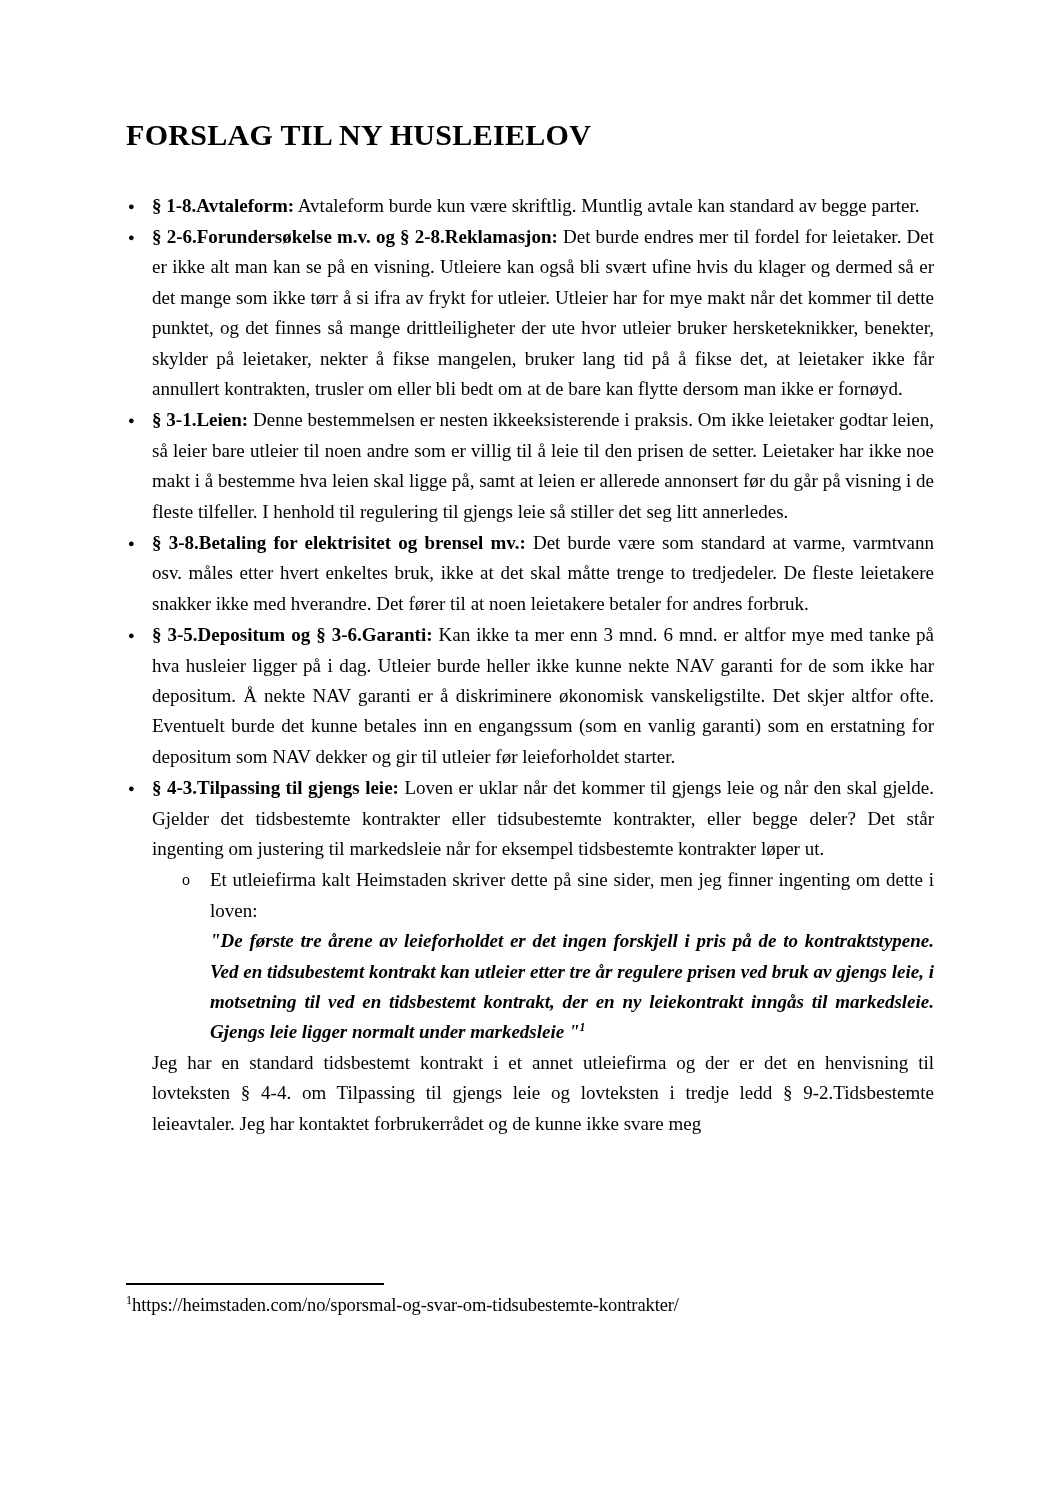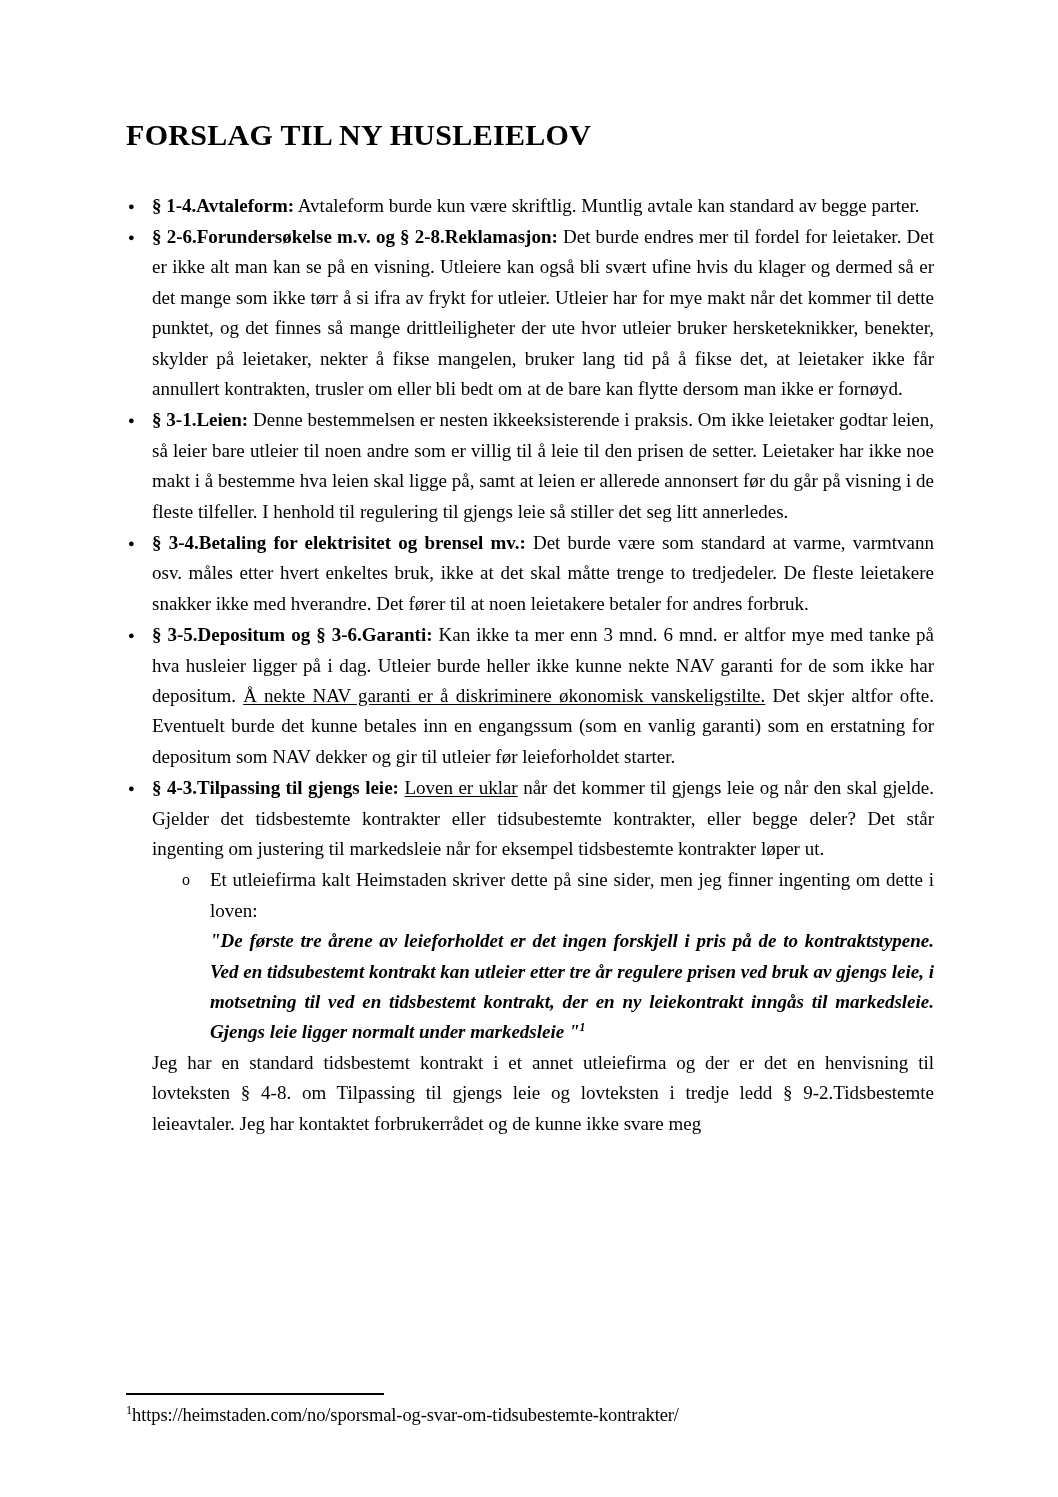--- a/index.html
+++ b/index.html
@@ -69,21 +69,20 @@
   }
   li.bullet > .marker.dot::before {
     content: "\25CF";
     font-size: 11px;
     vertical-align: 2px;
   }
   .lead {
     font-weight: bold;
   }
   .ul-text {
-    text-decoration: underline;
     text-underline-offset: 2px;
   }
 
   ul.subbullets {
     list-style: none;
     margin: 0;
     padding: 0;
   }
   li.subbullet {
     position: relative;
@@ -120,21 +119,21 @@
     font-size: 19px;
     line-height: 30.4px;
     text-align: justify;
     margin: 0;
     padding-left: 26px;
   }
 
   .footnote-area {
     position: absolute;
     left: 126px;
-    top: 1393px;
+    top: 1283px;
     width: 808px;
   }
   .footnote-rule {
     width: 258px;
     height: 0;
     border-top: 2px solid #000;
     margin: 0 0 8px 0;
   }
   .footnote-text {
     font-size: 18.5px;
@@ -154,53 +153,53 @@
 
 <div class="page">
   <div class="content">
 
     <h1 class="doc-title">FORSLAG TIL NY HUSLEIELOV</h1>
 
 
     <ul class="bullets">
 
       <li class="bullet">
-        <span class="marker dot"></span><span class="lead">§ 1-4.Avtaleform:</span><span> Avtaleform burde kun være skriftlig. Muntlig avtale kan standard av begge parter.</span>
+        <span class="marker dot"></span><span class="lead">§ 1-8.Avtaleform:</span><span> Avtaleform burde kun være skriftlig. Muntlig avtale kan standard av begge parter.</span>
       </li>
 
       <li class="bullet">
         <span class="marker dot"></span><span class="lead">§ 2-6.Forundersøkelse m.v. og § 2-8.Reklamasjon:</span><span> Det burde endres mer til fordel for leietaker. Det er ikke alt man kan se på en visning. Utleiere kan også bli svært ufine hvis du klager og dermed så er det mange som ikke tørr å si ifra av frykt for utleier. Utleier har for mye makt når det kommer til dette punktet, og det finnes så mange drittleiligheter der ute hvor utleier bruker hersketeknikker, benekter, skylder på leietaker, nekter å fikse mangelen, bruker lang tid på å fikse det, at leietaker ikke får annullert kontrakten, trusler om eller bli bedt om at de bare kan flytte dersom man ikke er fornøyd.</span>
       </li>
 
       <li class="bullet">
         <span class="marker dot"></span><span class="lead">§ 3-1.Leien:</span><span> Denne bestemmelsen er nesten ikkeeksisterende i praksis. Om ikke leietaker godtar leien, så leier bare utleier til noen andre som er villig til å leie til den prisen de setter. Leietaker har ikke noe makt i å bestemme hva leien skal ligge på, samt at leien er allerede annonsert før du går på visning i de fleste tilfeller. I henhold til regulering til gjengs leie så stiller det seg litt annerledes.</span>
       </li>
 
       <li class="bullet">
-        <span class="marker dot"></span><span class="lead">§ 3-4.Betaling for elektrisitet og brensel mv.:</span><span> Det burde være som standard at varme, varmtvann osv. måles etter hvert enkeltes bruk, ikke at det skal måtte trenge to tredjedeler. De fleste leietakere snakker ikke med hverandre. Det fører til at noen leietakere betaler for andres forbruk.</span>
+        <span class="marker dot"></span><span class="lead">§ 3-8.Betaling for elektrisitet og brensel mv.:</span><span> Det burde være som standard at varme, varmtvann osv. måles etter hvert enkeltes bruk, ikke at det skal måtte trenge to tredjedeler. De fleste leietakere snakker ikke med hverandre. Det fører til at noen leietakere betaler for andres forbruk.</span>
       </li>
 
       <li class="bullet">
         <span class="marker dot"></span><span class="lead">§ 3-5.Depositum og § 3-6.Garanti:</span><span> Kan ikke ta mer enn 3 mnd. 6 mnd. er altfor mye med tanke på hva husleier ligger på i dag. Utleier burde heller ikke kunne nekte NAV garanti for de som ikke har depositum. </span><span class="ul-text">Å nekte NAV garanti er å diskriminere økonomisk vanskeligstilte.</span><span> Det skjer altfor ofte. Eventuelt burde det kunne betales inn en engangssum (som en vanlig garanti) som en erstatning for depositum som NAV dekker og gir til utleier før leieforholdet starter.</span>
       </li>
 
       <li class="bullet">
         <span class="marker dot"></span><span class="lead">§ 4-3.Tilpassing til gjengs leie:</span><span> </span><span class="ul-text">Loven er uklar</span><span> når det kommer til gjengs leie og når den skal gjelde. Gjelder det tidsbestemte kontrakter eller tidsubestemte kontrakter, eller begge deler? Det står ingenting om justering til markedsleie når for eksempel tidsbestemte kontrakter løper ut.</span>
       </li>
 
     </ul>
 
     <ul class="subbullets">
       <li class="subbullet">
         <span class="marker-o">o</span><span>Et utleiefirma kalt Heimstaden skriver dette på sine sider, men jeg finner ingenting om dette i loven:</span>
         <p class="quote"><span>"De første tre årene av leieforholdet er det ingen forskjell i pris på de to kontraktstypene. Ved en tidsubestemt kontrakt kan utleier etter tre år regulere prisen ved bruk av gjengs leie, i motsetning til ved en tidsbestemt kontrakt, der en ny leiekontrakt inngås til markedsleie. Gjengs leie ligger normalt under markedsleie "</span><sup>1</sup></p>
       </li>
     </ul>
 
-    <p class="tail-para">Jeg har en standard tidsbestemt kontrakt i et annet utleiefirma og der er det en henvisning til lovteksten § 4-8. om Tilpassing til gjengs leie og lovteksten i tredje ledd § 9-2.Tidsbestemte leieavtaler. Jeg har kontaktet forbrukerrådet og de kunne ikke svare meg</p>
+    <p class="tail-para">Jeg har en standard tidsbestemt kontrakt i et annet utleiefirma og der er det en henvisning til lovteksten § 4-4. om Tilpassing til gjengs leie og lovteksten i tredje ledd § 9-2.Tidsbestemte leieavtaler. Jeg har kontaktet forbrukerrådet og de kunne ikke svare meg</p>
 
   </div>
 
   <div class="footnote-area">
     <div class="footnote-rule"></div>
     <p class="footnote-text"><sup>1</sup><span>https://heimstaden.com/no/sporsmal-og-svar-om-tidsubestemte-kontrakter/</span></p>
   </div>
 </div>
 
 </body></html>

